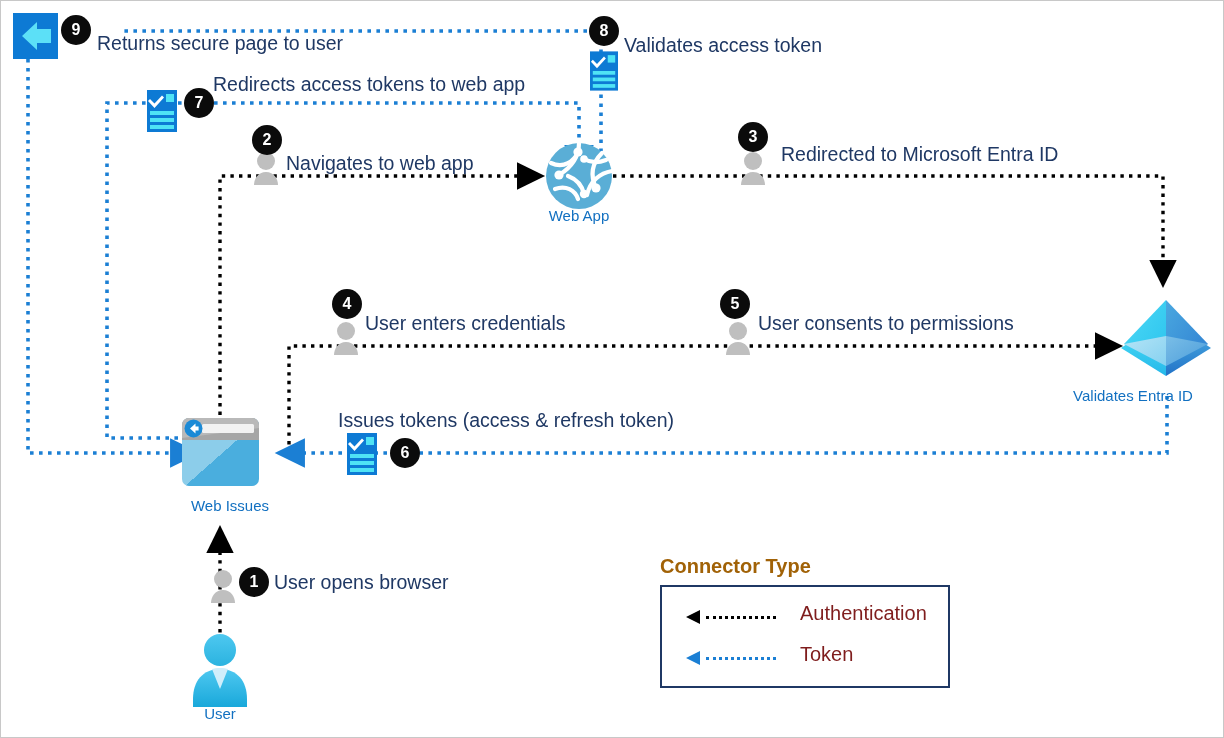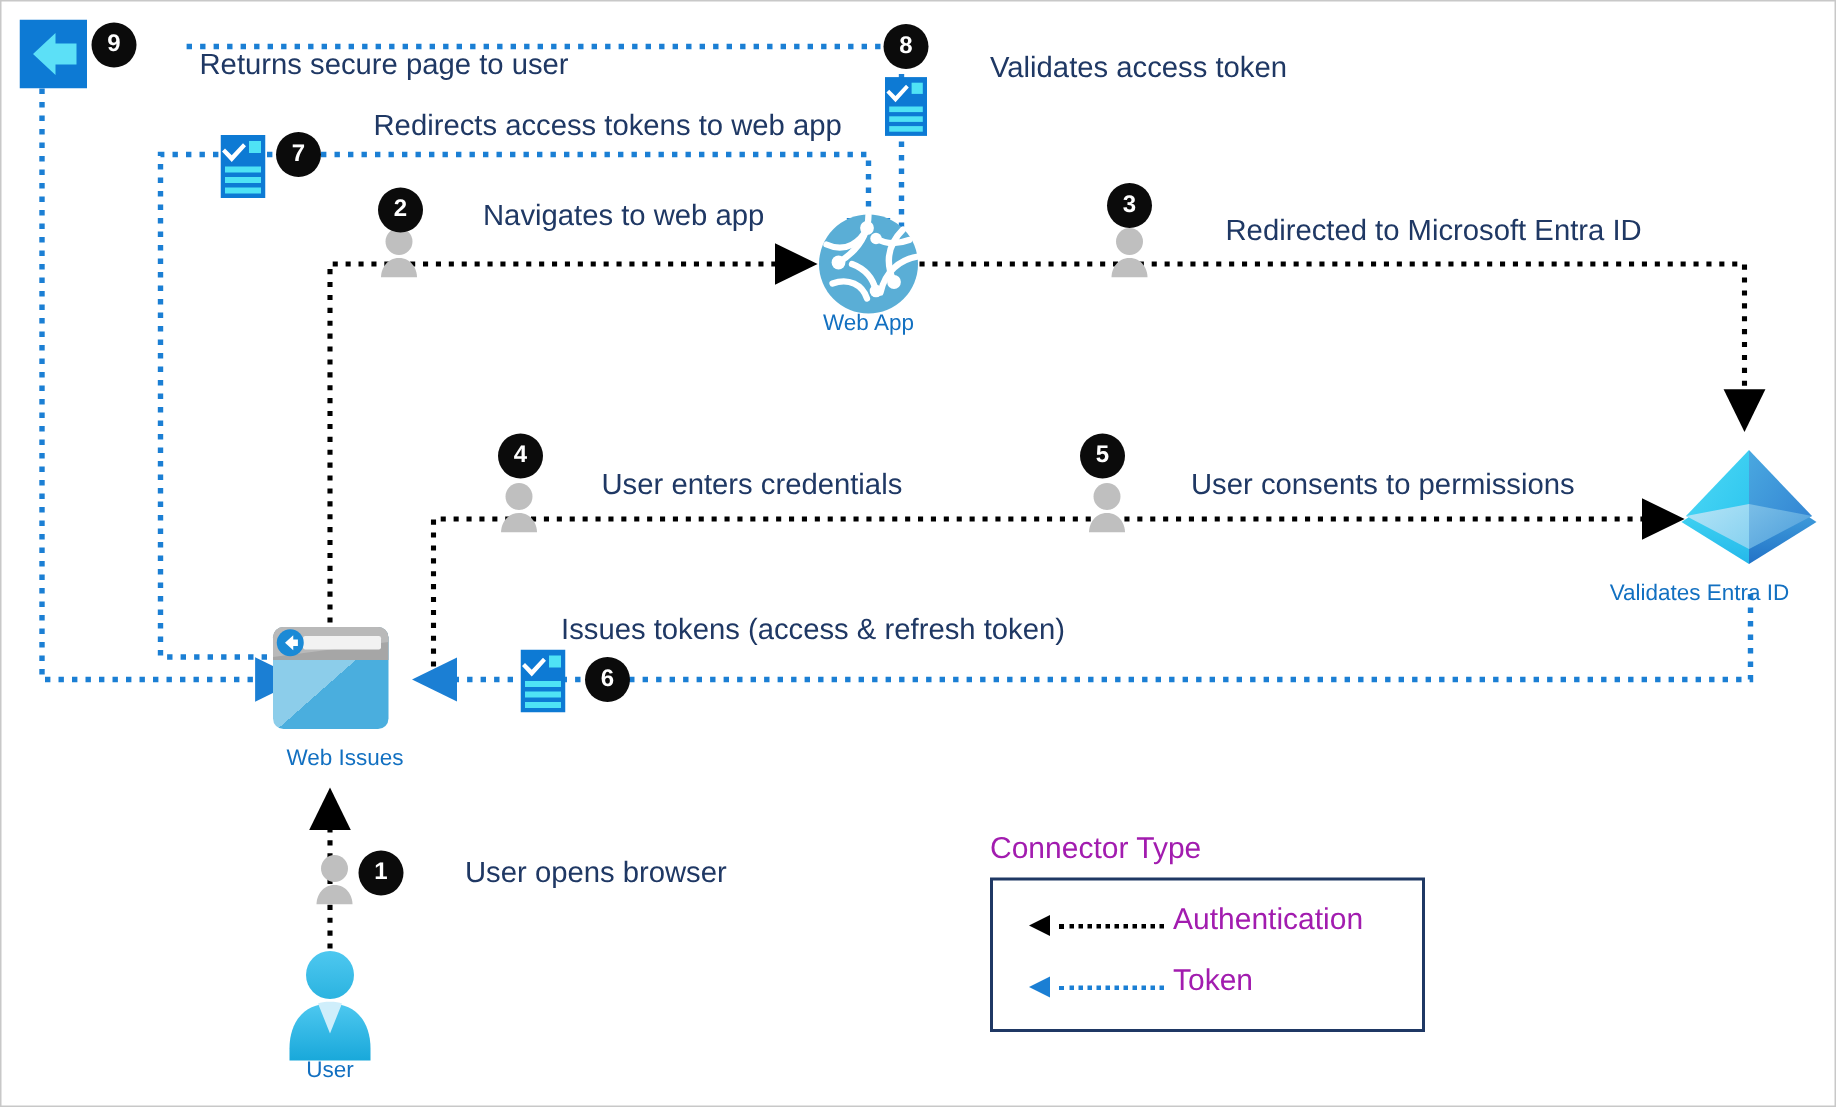--- a/index.html
+++ b/index.html
@@ -34,21 +34,20 @@
     color: #1270c1;
     font-size: 15px;
     white-space: nowrap;
     text-align: center;
   }
   .steptext {
     position: absolute;
     color: #1f3864;
     font-size: 19.5px;
     white-space: nowrap;
-    margin-left: 36px;
   }
   .badge {
     position: absolute;
     width: 30px;
     height: 30px;
     border-radius: 50%;
     background: #0b0b0b;
     color: #ffffff;
     font-size: 16px;
     font-weight: bold;
@@ -64,45 +63,45 @@
   }
   .tokenicon {
     position: absolute;
     z-index: 6;
   }
   
   #legend-title {
     position: absolute;
     left: 659px;
     top: 554px;
-    color: #a21caf;
+    color: #a16207;
     font-size: 20px;
-    font-weight: normal;
+    font-weight: bold;
     white-space: nowrap;
   }
   #legend-box {
     position: absolute;
     left: 659px;
     top: 584px;
     width: 290px;
     height: 103px;
     border: 2px solid #1f3864;
     box-sizing: border-box;
     background: #ffffff;
   }
   .legend-row {
     position: absolute;
     left: 18px;
     height: 24px;
   }
   .legend-label {
     position: absolute;
-    left: 102px;
+    left: 120px;
     top: -4px;
-    color: #a21caf;
+    color: #7f1d1d;
     font-size: 20px;
     white-space: nowrap;
   }
   .legend-line {
     position: absolute;
     left: 26px;
     top: 10px;
     width: 70px;
     height: 0;
     border-top: 3px dotted #000000;
@@ -261,21 +260,21 @@
     <path d="M13,21 C5,21 1,28 1,34 L25,34 C25,28 21,21 13,21 z" fill="#bfbfbf"></path>
   </svg>
   <div class="badge" style="left:238px; top:566px;">1</div>
   <div class="steptext" style="left:273px; top:570px;">User opens browser</div>
 
   <svg class="person" style="left:252px; top:150px;" viewBox="0 0 26 34">
     <circle cx="13" cy="10" r="9" fill="#bfbfbf"></circle>
     <path d="M13,21 C5,21 1,28 1,34 L25,34 C25,28 21,21 13,21 z" fill="#bfbfbf"></path>
   </svg>
   <div class="badge" style="left:251px; top:124px;">2</div>
-  <div class="steptext" style="left:285px; top:132px;">Navigates to web app</div>
+  <div class="steptext" style="left:285px; top:151px;">Navigates to web app</div>
 
   <svg class="person" style="left:739px; top:150px;" viewBox="0 0 26 34">
     <circle cx="13" cy="10" r="9" fill="#bfbfbf"></circle>
     <path d="M13,21 C5,21 1,28 1,34 L25,34 C25,28 21,21 13,21 z" fill="#bfbfbf"></path>
   </svg>
   <div class="badge" style="left:737px; top:121px;">3</div>
   <div class="steptext" style="left:780px; top:142px;">Redirected to Microsoft Entra ID</div>
 
   <svg class="person" style="left:332px; top:320px;" viewBox="0 0 26 34">
     <circle cx="13" cy="10" r="9" fill="#bfbfbf"></circle>

